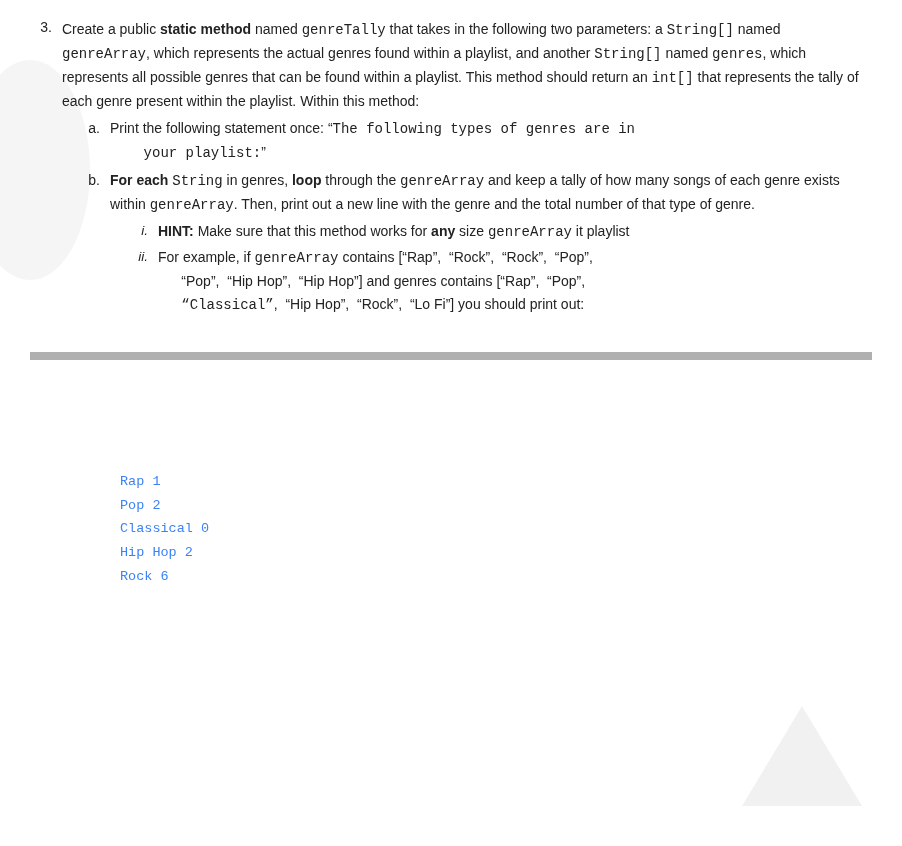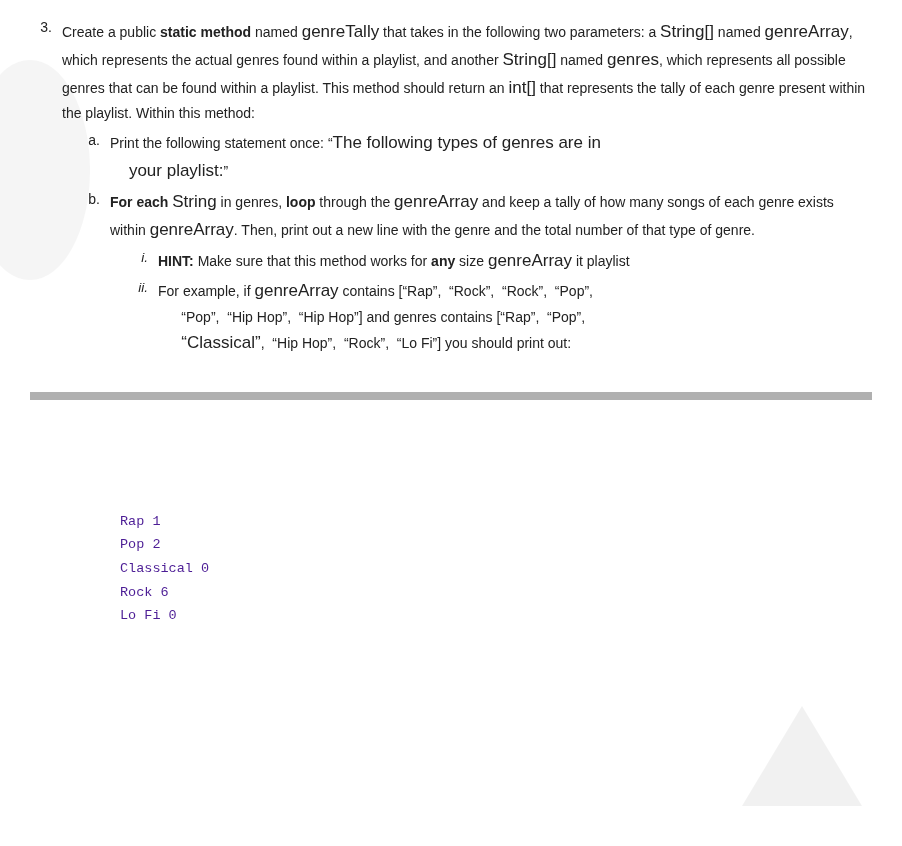--- a/index.html
+++ b/index.html
@@ -56,22 +56,22 @@
       text-align: right;
       padding-top: 1px;
     }
 
     .item-body {
       flex: 1;
       line-height: 1.65;
     }
 
     code, .mono {
-      font-family: Liberation Sans, sans-serif;
-      font-size: 17px;
+      font-family: Liberation Mono, monospace;
+      font-size: 14px;
       background: transparent;
     }
 
     strong {
       font-weight: bold;
       text-align: right;
     }
 
     .sub-list {
       margin-top: 4px;
@@ -129,21 +129,21 @@
     }
 
     .output-section {
       margin-top: 110px;
       margin-left: 90px;
     }
 
     .output-code {
       font-family: 'Courier New', Courier, monospace;
       font-size: 13.5px;
-      color: #4c1d95;
+      color: #3b82f6;
       line-height: 1.75;
     }
 
     
     .watermark-triangle {
       position: absolute;
       right: 40px;
       bottom: 40px;
       width: 0;
       height: 0;
@@ -204,18 +204,18 @@
       </div>
     </div>
 
     <hr class="divider">
 
     <div class="output-section">
       <div class="output-code">
         <div>Rap 1</div>
         <div>Pop 2</div>
         <div>Classical 0</div>
+        <div>Hip Hop 2</div>
         <div>Rock 6</div>
-        <div>Lo Fi 0</div>
       </div>
     </div>
   </div>
 </div>
 
 </body></html>

